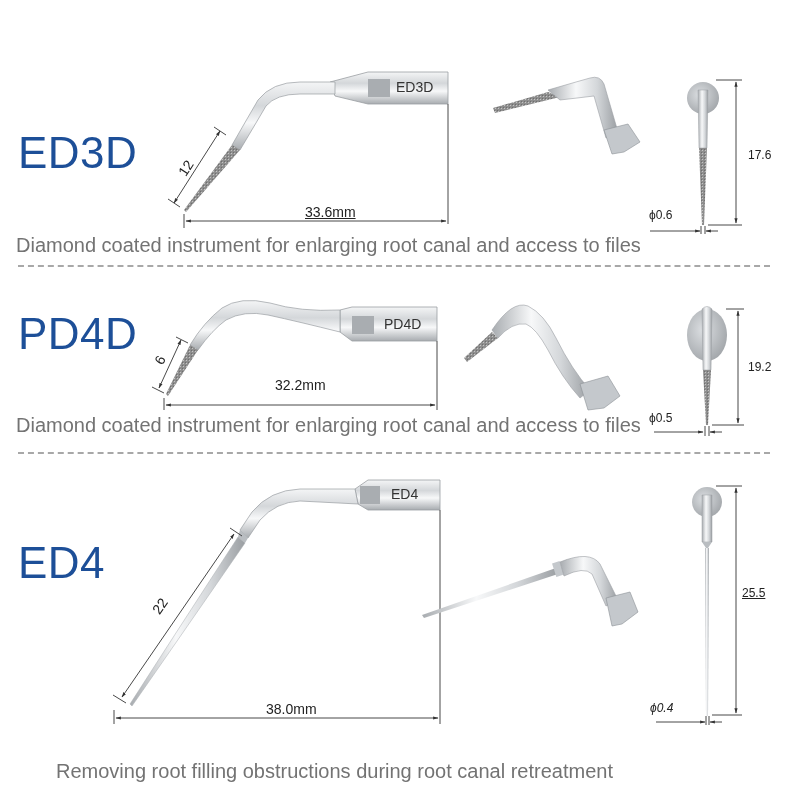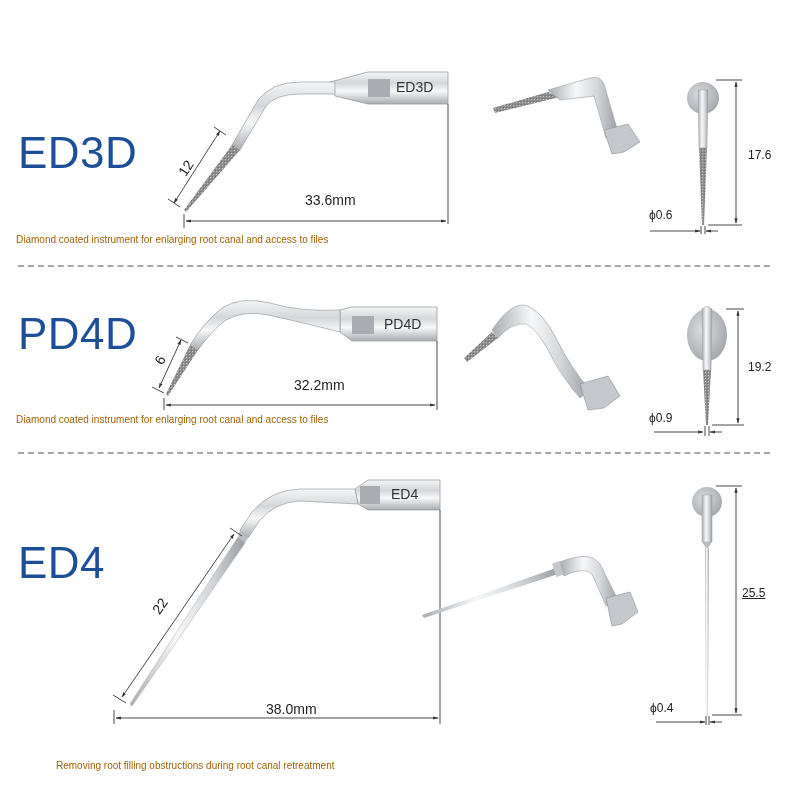--- a/index.html
+++ b/index.html
@@ -1,21 +1,21 @@
 <!DOCTYPE html>
 <html><head>
   <meta charset="utf-8">
   <style>
     html, body { margin: 0; padding: 0; background: #ffffff; }
     body { width: 800px; height: 800px; position: relative; overflow: hidden;
            font-family: "Liberation Sans", sans-serif; color: #1a1a1a; }
     .section { position: absolute; left: 0; width: 800px; }
     .model-title { position: absolute; font-family: "Liberation Sans", sans-serif;
                    font-size: 44px; color: #1d4f98; letter-spacing: 0.5px; line-height: 1; }
-    .desc { position: absolute; font-size: 10px; color: #a16207; white-space: nowrap; }
+    .desc { position: absolute; font-size: 20px; color: #737373; white-space: nowrap; }
     .dim { position: absolute; font-size: 14px; color: #222; white-space: nowrap; }
     .dim-big { font-size: 12px; }
     .sep { position: absolute; left: 18px; width: 752px; height: 0;
            border-top: 2px dashed #a8a8a8; }
     svg { position: absolute; left: 0; top: 0; overflow: visible; }
     .label-on-tip { position: absolute; font-size: 14px; color: #333; }
   </style>
 </head>
 <body>
 
@@ -153,47 +153,47 @@
     <line x1="722" y1="722" x2="710" y2="722" marker-end="url(#arr)"></line>
     <line x1="706" y1="716" x2="706" y2="725"></line>
     <line x1="709" y1="716" x2="709" y2="725"></line>
   </g>
 </svg>
 
 <div class="section">
   <div class="model-title" style="left:18px; top:131px;">ED3D</div>
   <div class="label-on-tip" style="left:396px; top:79px;">ED3D</div>
   <div class="dim" style="left:178px; top:160px; transform:rotate(-57deg);">12</div>
-  <div class="dim" style="left:305px; top:192px;">33.6mm</div>
+  <div class="dim" style="left:305px; top:204px;text-decoration:underline;">33.6mm</div>
   <div class="dim dim-big" style="left:748px; top:148px;">17.6</div>
   <div class="dim dim-big" style="left:649px; top:208px;">
     <span>ϕ</span><span>0.6</span>
   </div>
   <div class="desc" style="left:16px; top:234px;">Diamond coated instrument for enlarging root canal and access to files</div>
 </div>
 
 <div class="sep" style="top:265px;"></div>
 
 <div class="section">
   <div class="model-title" style="left:18px; top:312px;">PD4D</div>
   <div class="label-on-tip" style="left:384px; top:316px;">PD4D</div>
   <div class="dim" style="left:156px; top:352px; transform:rotate(-62deg);">6</div>
-  <div class="dim" style="left:275px; top:377px;margin-left:19px;">32.2mm</div>
+  <div class="dim" style="left:275px; top:377px;">32.2mm</div>
   <div class="dim dim-big" style="left:748px; top:360px;">19.2</div>
   <div class="dim dim-big" style="left:649px; top:411px;">
-    <span>ϕ</span><span>0.9</span>
+    <span>ϕ</span><span>0.5</span>
   </div>
   <div class="desc" style="left:16px; top:414px;">Diamond coated instrument for enlarging root canal and access to files</div>
 </div>
 
 <div class="sep" style="top:452px;"></div>
 
 <div class="section">
   <div class="model-title" style="left:18px; top:541px;">ED4</div>
   <div class="label-on-tip" style="left:391px; top:486px;">ED4</div>
   <div class="dim" style="left:152px; top:598px; transform:rotate(-55deg);">22</div>
   <div class="dim" style="left:266px; top:693px;margin-top:8px;">38.0mm</div>
   <div class="dim dim-big" style="left:742px; top:586px;text-decoration:underline;">25.5</div>
-  <div class="dim dim-big" style="left:650px; top:701px;">
+  <div class="dim dim-big" style="left:650px; top:701px;font-style:italic;">
     <span>ϕ</span><span>0.4</span>
   </div>
   <div class="desc" style="left:16px; top:760px;margin-left:40px;">Removing root filling obstructions during root canal retreatment</div>
 </div>
 
 </body></html>

